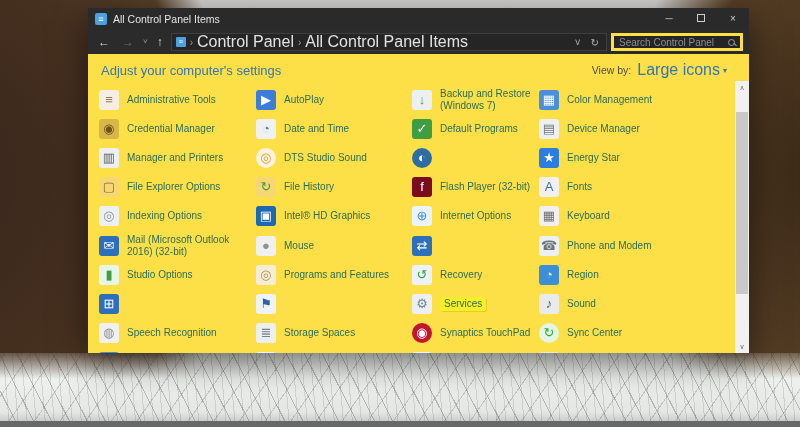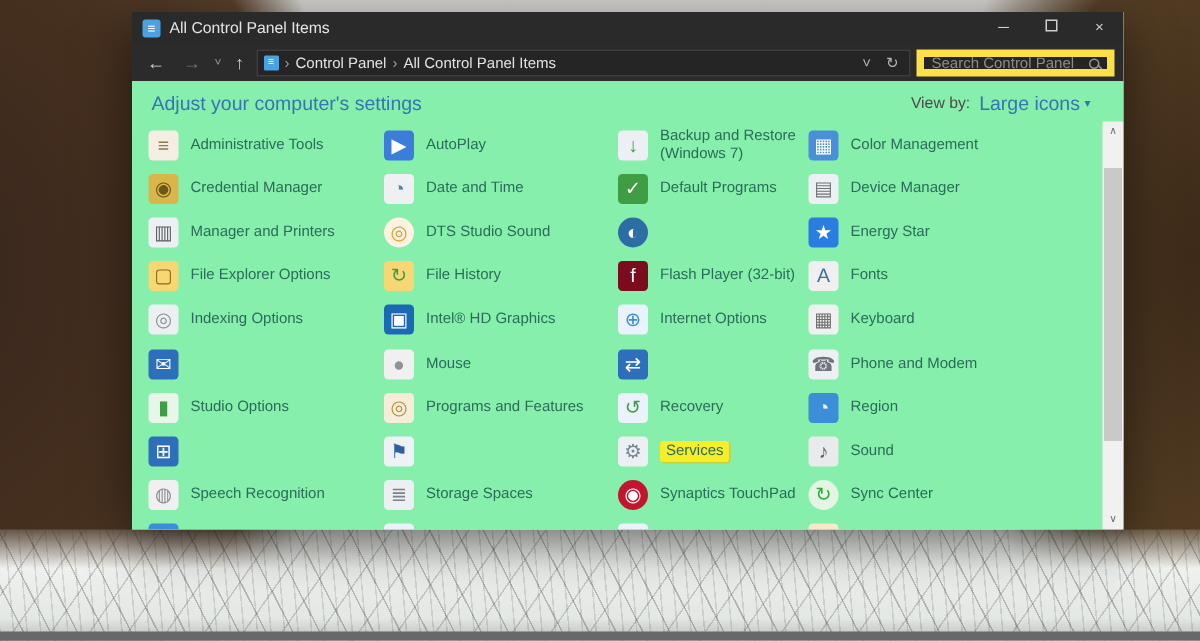--- a/index.html
+++ b/index.html
@@ -39,36 +39,36 @@
   .win-btn { width:32px; height:22px; color:#cfcfcf; font-size:10px; line-height:22px; text-align:center; }
   .win-btn.max span { display:inline-block; width:8px; height:8px; border:1px solid #cfcfcf; }
 
   
   .addrbar { height:24px; background:#2b2b2b; display:flex; align-items:center; padding:0 6px; gap:4px; flex:none; }
   .nav { color:#d8d8d8; font-size:12px; padding:0 4px; line-height:22px; }
   .nav.fwd { color:#6f6f6f; }
   .nav.tiny { font-size:8px; color:#9a9a9a; padding:0 1px; }
   .addr-field { flex:1; height:18px; background:#252525; border:1px solid #3e3e3e; display:flex; align-items:center; padding:0 4px; gap:4px; min-width:0; }
   .addr-ico { width:10px; height:10px; border-radius:1px; background:#4aa3e0; color:#fff; font-size:7px; line-height:10px; text-align:center; flex:none; }
-  .crumb { color:#e2e2e2; font-size:10px; white-space:nowrap; }
+  .crumb { color:#e2e2e2; font-size:16px; white-space:nowrap; }
   .crumb-sep { color:#9c9c9c; font-size:10px; }
   .addr-spacer { flex:1; }
   .addr-right { color:#b5b5b5; font-size:10px; padding:0 3px; }
-  .searchbox { width:132px; height:18px; background:#252525; border:5px solid #fde047; display:flex; align-items:center; padding:0 5px; gap:4px; flex:none; }
+  .searchbox { width:132px; height:18px; background:#252525; border:3px solid #fde047; display:flex; align-items:center; padding:0 5px; gap:4px; flex:none; }
   .searchbox input { flex:1; min-width:0; background:transparent; border:none; outline:none; color:#cfcfcf; font-size:10px; font-family:"Liberation Sans",sans-serif; }
   .searchbox input::placeholder { color:#8d8d8d; }
   .mag { width:7px; height:7px; border:1.4px solid #9a9a9a; border-radius:50%; position:relative; flex:none; }
   .mag::after { content:''; position:absolute; width:4px; height:1.4px; background:#9a9a9a; right:-3px; bottom:-1px; transform:rotate(45deg); }
 
   
-  .content { flex:1; background:#86efac; position:relative; overflow:hidden; }
+  .content { flex:1; background:#fde047; position:relative; overflow:hidden; }
   .content-head { display:flex; align-items:center; padding:7px 22px 4px 13px; }
   .heading { color:#3674b5; font-size:13px; flex:1; }
   .viewby-label { color:#4b4b4b; font-size:10.5px; margin-right:6px; }
-  .viewby-value { color:#3674b5; font-size:13px; }
+  .viewby-value { color:#3674b5; font-size:16px; }
   .viewby-caret { color:#3674b5; font-size:8px; margin-left:3px; }
 
   .grid {
     display:grid; grid-template-columns:157px 156px 127px 1fr;
     grid-auto-rows:29.2px; padding:2px 16px 0 11px;
   }
   .item { display:flex; align-items:center; overflow:visible; }
   .item .icon {
     width:20px; height:20px; border-radius:3px; flex:none; margin-right:8px;
     font-size:13px; line-height:20px; text-align:center;
@@ -223,20 +223,21 @@
     <span class="label">Internet Options</span>
   </div>
 
   <div class="item">
     <span class="icon" style="background: rgb(240, 240, 240); color: rgb(112, 112, 112);">▦</span>
     <span class="label">Keyboard</span>
   </div>
 
   <div class="item">
     <span class="icon" style="background: rgb(45, 111, 186); color: rgb(255, 255, 255);">✉</span>
+    <span class="label">Mail (Microsoft Outlook 2016) (32-bit)</span>
   </div>
 
   <div class="item">
     <span class="icon" style="background: rgb(240, 240, 240); color: rgb(141, 147, 152);">●</span>
     <span class="label">Mouse</span>
   </div>
 
   <div class="item">
     <span class="icon" style="background: rgb(45, 111, 186); color: rgb(255, 255, 255);">⇄</span>
   </div>

